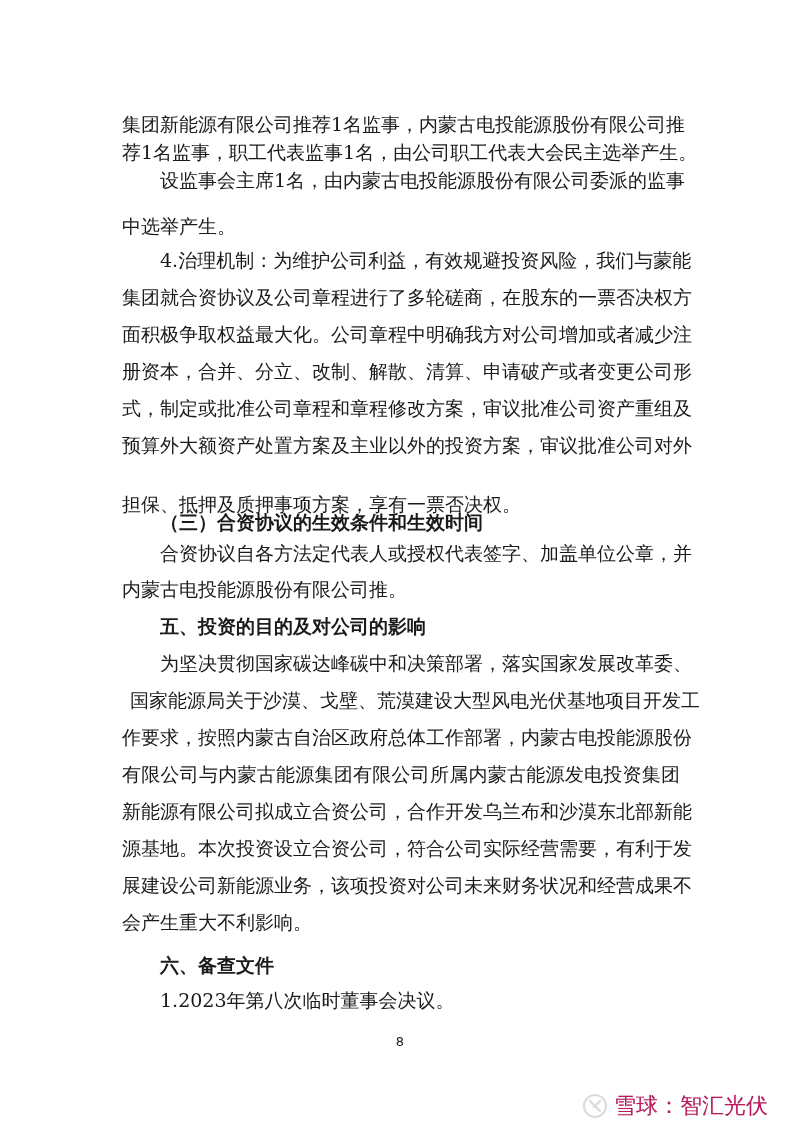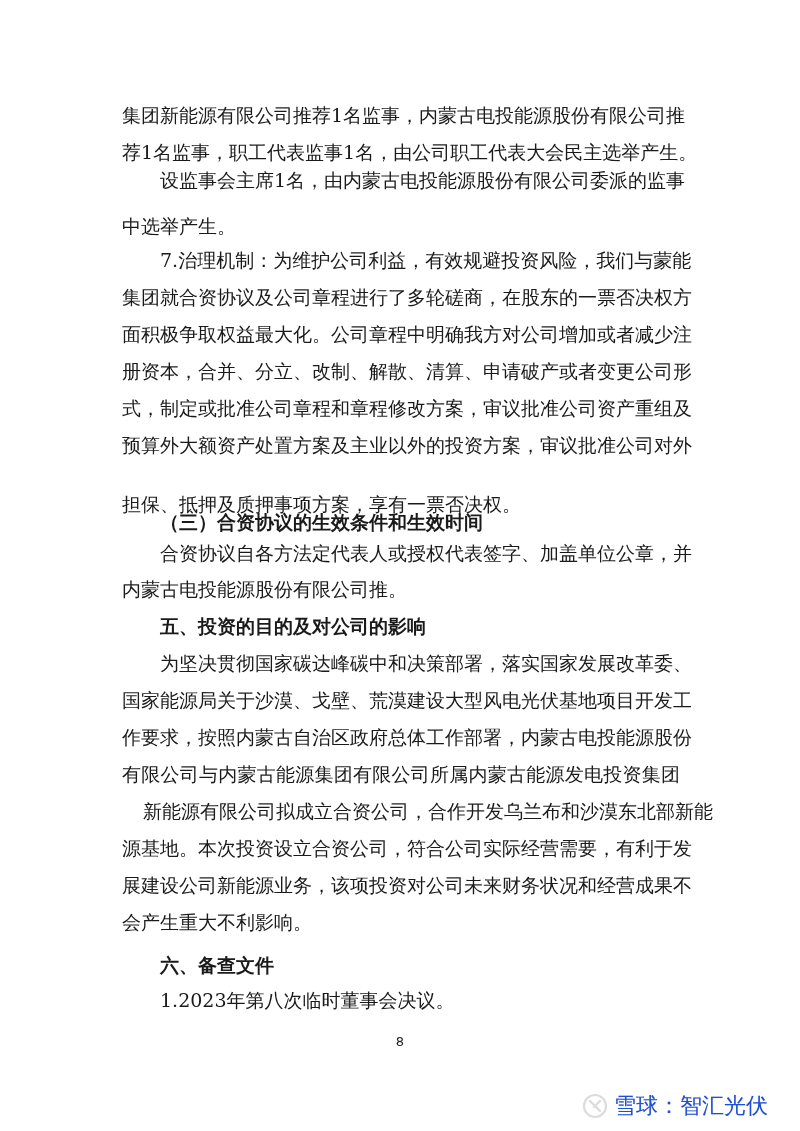--- a/index.html
+++ b/index.html
@@ -6,48 +6,48 @@
   body{width:800px;height:1131px;background:#ffffff;position:relative;overflow:hidden;
        font-family:"DejaVu Serif","Liberation Serif",serif;color:#1a1a1a;}
   .line{position:absolute;left:122px;width:558px;font-size:19px;line-height:24px;height:24px;
         white-space:nowrap;text-align:justify;text-align-last:justify;letter-spacing:0;}
   .line.last{text-align-last:left;}
   .line.indent{left:160px;width:520px;}
   .h{font-family:"DejaVu Sans","Liberation Sans",sans-serif;font-weight:bold;font-size:19px;text-align-last:left;}
   .pagenum{position:absolute;left:0;width:800px;top:1034px;text-align:center;font-size:13px;
            font-family:"DejaVu Sans","Liberation Sans",sans-serif;color:#222;}
   .wm{position:absolute;left:582px;top:1090px;height:32px;display:flex;align-items:center;gap:6px;
-      color:#1d4ed8;font-family:"DejaVu Sans","Liberation Sans",sans-serif;font-size:22px;
+      color:#be185d;font-family:"DejaVu Sans","Liberation Sans",sans-serif;font-size:22px;
       text-shadow:0 0 1px #cfcfcf;}
   .wm svg{display:block;}
 </style>
 </head>
 <body>
 
 <div id="page">
-    <div class="line" style="top: 103px;">集团新能源有限公司推荐1名监事，内蒙古电投能源股份有限公司推</div>
+    <div class="line" style="top: 112px;">集团新能源有限公司推荐1名监事，内蒙古电投能源股份有限公司推</div>
     <div class="line" style="top: 140px;">荐1名监事，职工代表监事1名，由公司职工代表大会民主选举产生。</div>
     <div class="line indent" style="top: 168px;">设监事会主席1名，由内蒙古电投能源股份有限公司委派的监事</div>
     <div class="line last" style="top: 214px;">中选举产生。</div>
-    <div class="line indent" style="top: 248px;">7.治理机制：为维护公司利益，有效规避投资风险，我们与蒙能</div>
+    <div class="line indent" style="top: 248px;">4.治理机制：为维护公司利益，有效规避投资风险，我们与蒙能</div>
     <div class="line" style="top: 285px;">集团就合资协议及公司章程进行了多轮磋商，在股东的一票否决权方</div>
     <div class="line" style="top: 322px;">面积极争取权益最大化。公司章程中明确我方对公司增加或者减少注</div>
     <div class="line" style="top: 359px;">册资本，合并、分立、改制、解散、清算、申请破产或者变更公司形</div>
     <div class="line" style="top: 396px;">式，制定或批准公司章程和章程修改方案，审议批准公司资产重组及</div>
     <div class="line" style="top: 433px;">预算外大额资产处置方案及主业以外的投资方案，审议批准公司对外</div>
     <div class="line last" style="top: 492px;">担保、抵押及质押事项方案，享有一票否决权。</div>
     <div class="line indent last h" style="top: 510px;">（三）合资协议的生效条件和生效时间</div>
     <div class="line indent" style="top: 541px;">合资协议自各方法定代表人或授权代表签字、加盖单位公章，并</div>
     <div class="line last" style="top: 577px;">内蒙古电投能源股份有限公司推。</div>
     <div class="line indent last h" style="top: 614px;">五、投资的目的及对公司的影响</div>
     <div class="line indent" style="top: 651px;">为坚决贯彻国家碳达峰碳中和决策部署，落实国家发展改革委、</div>
-    <div class="line" style="top: 688px;">国家能源局关于沙漠、戈壁、荒漠建设大型风电光伏基地项目开发工</div>
+    <div class="line" style="top: 688px; margin-left: 8px;">国家能源局关于沙漠、戈壁、荒漠建设大型风电光伏基地项目开发工</div>
     <div class="line" style="top: 725px;">作要求，按照内蒙古自治区政府总体工作部署，内蒙古电投能源股份</div>
     <div class="line" style="top: 762px;">有限公司与内蒙古能源集团有限公司所属内蒙古能源发电投资集团</div>
-    <div class="line" style="top: 799px; margin-left: 21px;">新能源有限公司拟成立合资公司，合作开发乌兰布和沙漠东北部新能</div>
+    <div class="line" style="top: 799px;">新能源有限公司拟成立合资公司，合作开发乌兰布和沙漠东北部新能</div>
     <div class="line" style="top: 836px;">源基地。本次投资设立合资公司，符合公司实际经营需要，有利于发</div>
     <div class="line" style="top: 873px;">展建设公司新能源业务，该项投资对公司未来财务状况和经营成果不</div>
     <div class="line last" style="top: 910px;">会产生重大不利影响。</div>
     <div class="line indent last h" style="top: 953px;">六、备查文件</div>
     <div class="line indent last" style="top: 988px;">1.2023年第八次临时董事会决议。</div>
   </div>
 
 <div class="pagenum">8</div>
 
 <div class="wm">

